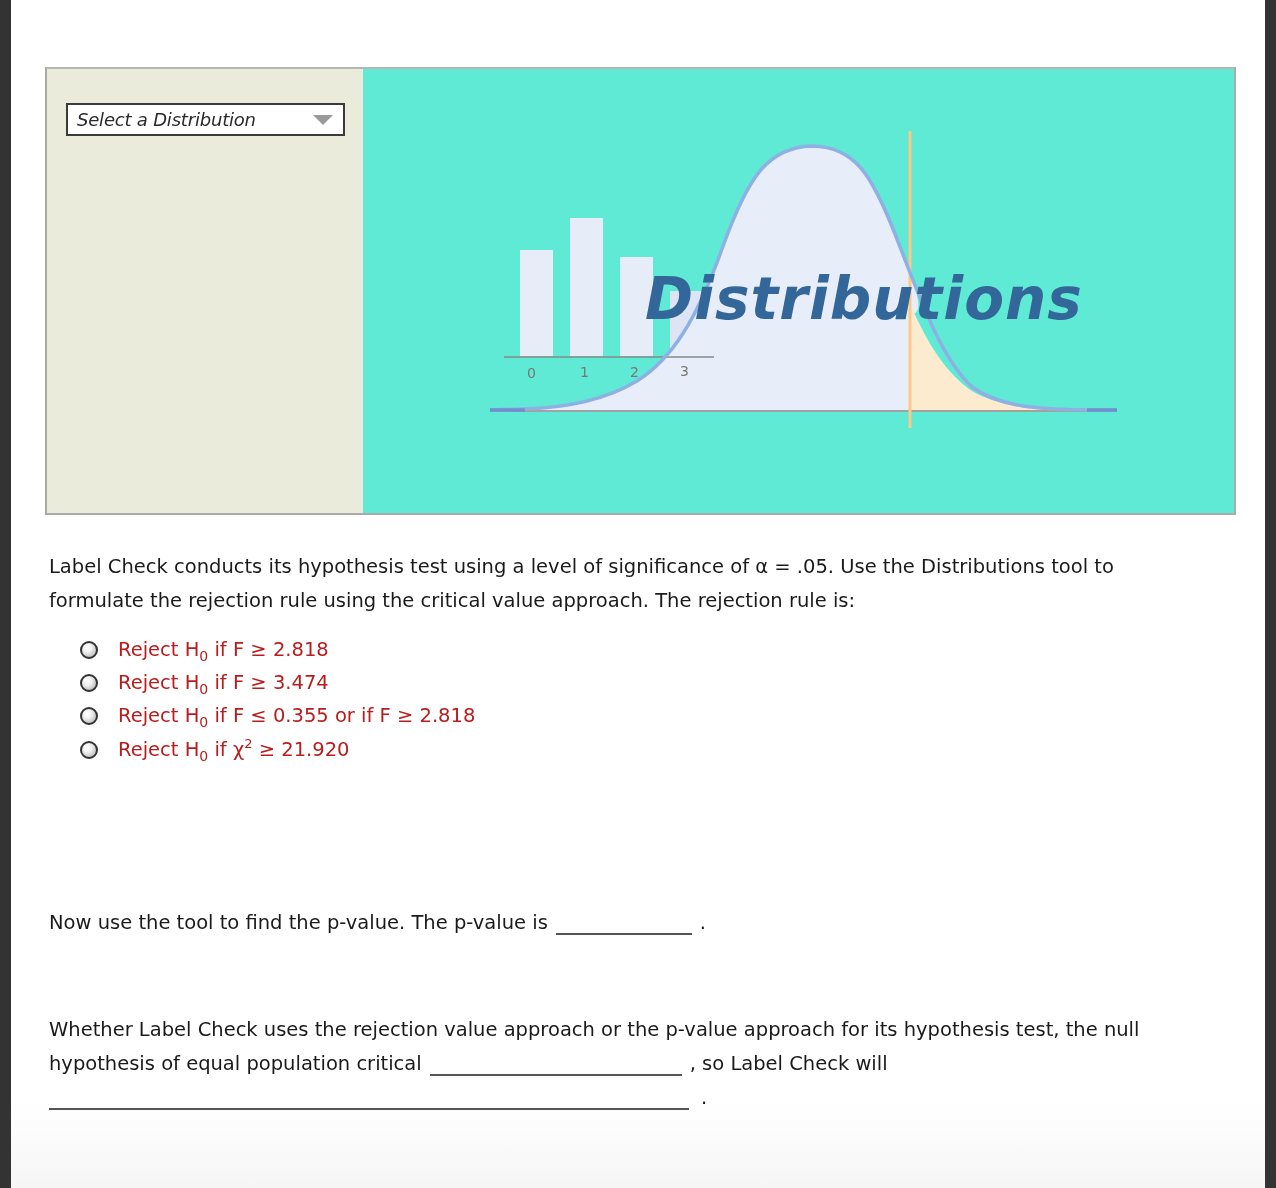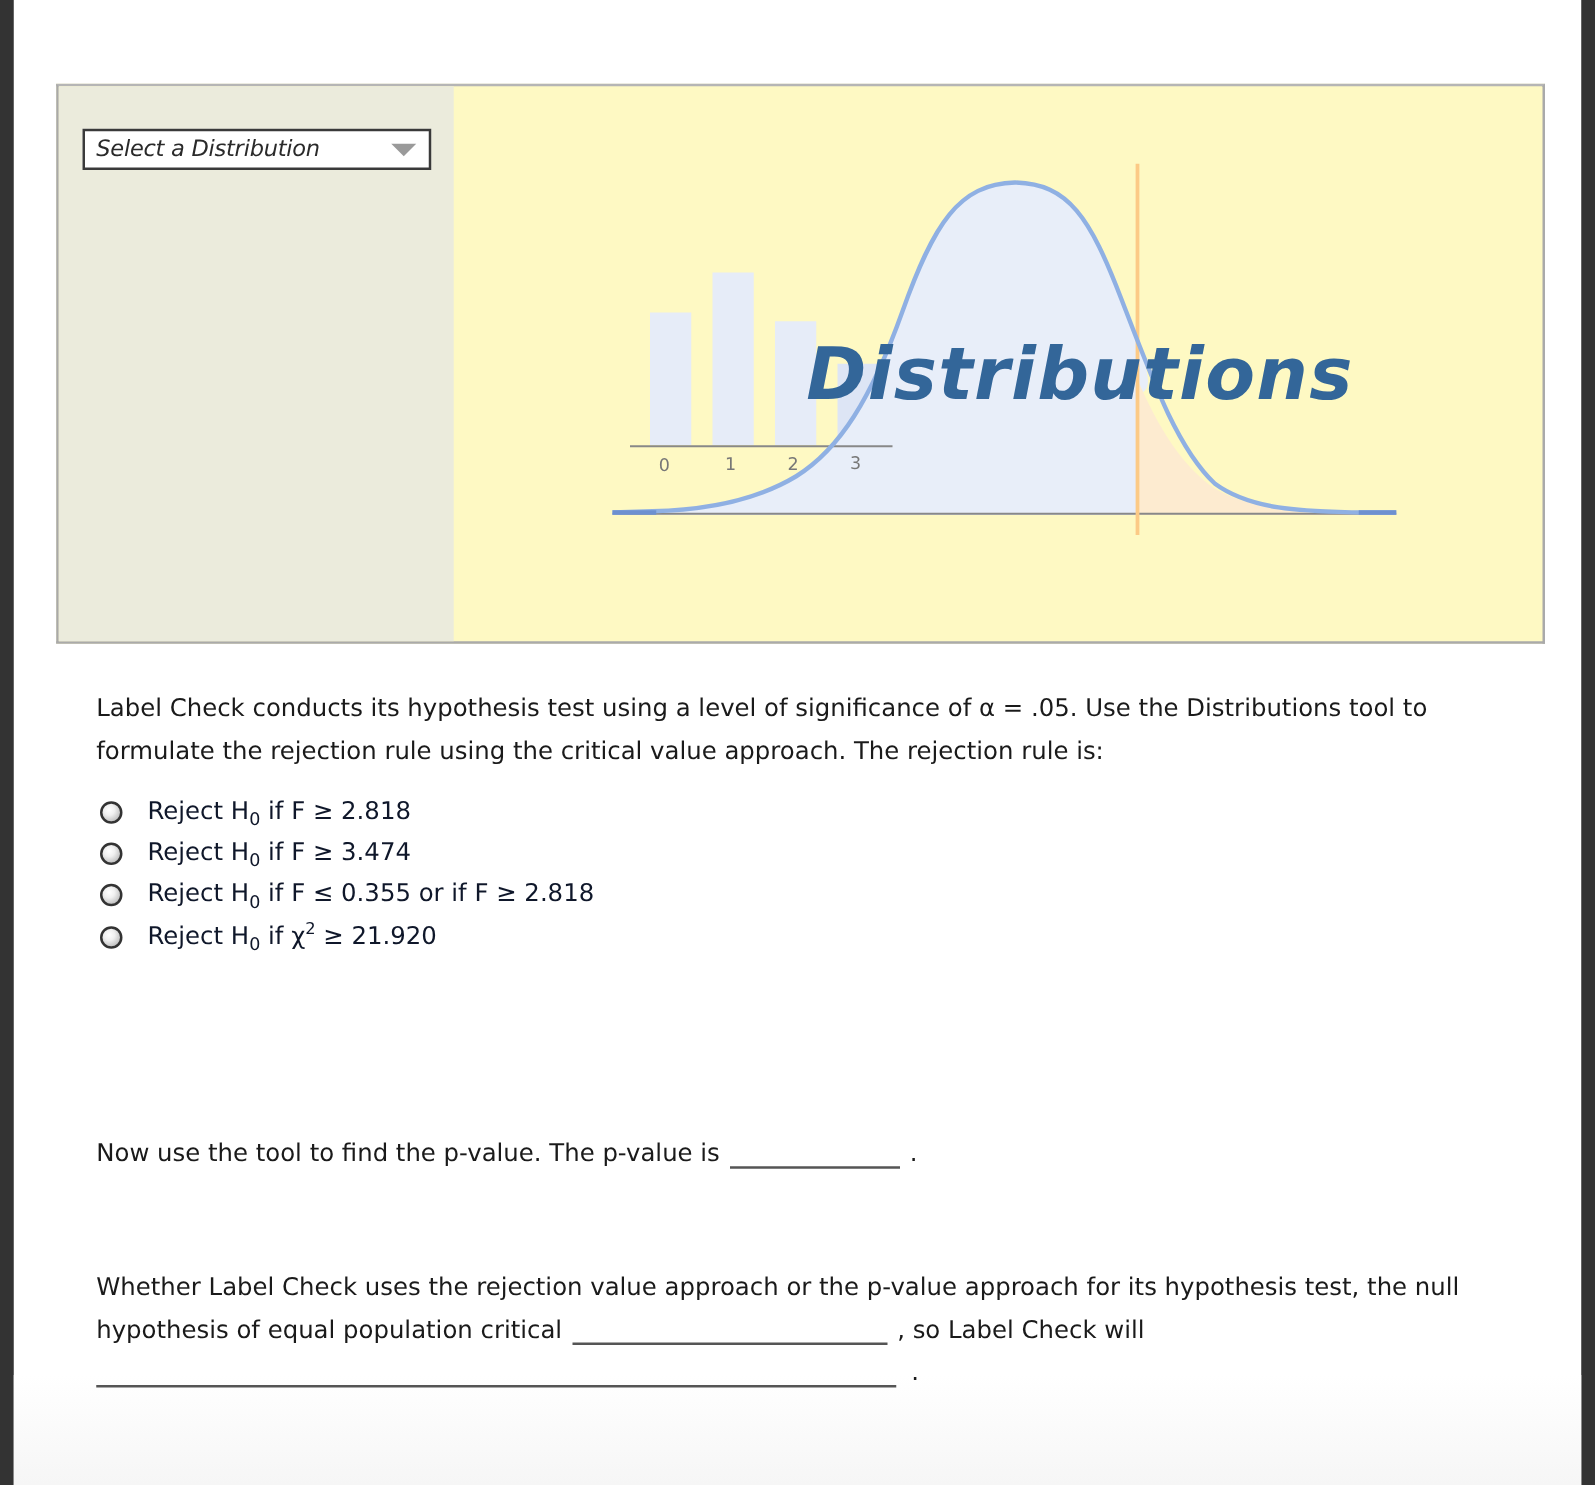--- a/index.html
+++ b/index.html
@@ -10,21 +10,21 @@
     color: #1a1a1a;
   }
   .side-bar-left { position: absolute; left: 0; top: 0; width: 11px; height: 1188px; background: #333333; }
   .side-bar-right { position: absolute; left: 1265px; top: 0; width: 11px; height: 1188px; background: #333333; }
   .bottom-fade { position: absolute; left: 11px; top: 1100px; width: 1254px; height: 88px;
     background: linear-gradient(#ffffff, #f6f6f6); }
 
   .tool-frame {
     position: absolute; left: 45px; top: 67px; width: 1191px; height: 448px;
     border: 2px solid #aaaaaa; border-top-color: #b5b5b5; border-left-color: #a9a9a9;
-    box-sizing: border-box; background: #fef9c3;
+    box-sizing: border-box; background: #5eead4;
   }
   .tool-sidebar {
     position: absolute; left: 0; top: 0; width: 316px; height: 100%; background: #ebebdc;
   }
   .dist-select {
     position: absolute; left: 19px; top: 34px; width: 279px; height: 33px;
     box-sizing: border-box; border: 2px solid #3a3a3a; background: #ffffff;
     display: flex; align-items: center; cursor: pointer;
   }
   .dist-select-label {
@@ -47,31 +47,31 @@
   .prompt { position: absolute; left: 49px; font-size: 19.5px; line-height: 34px; color: #1a1a1a; }
   .prompt-1 { top: 550px; width: 1130px; }
   .options { position: absolute; left: 80px; top: 633px; }
   .option-row { display: flex; align-items: center; height: 33.4px; cursor: pointer; }
   .radio {
     width: 18px; height: 18px; border-radius: 50%; box-sizing: border-box;
     border: 2px solid #333333;
     background: radial-gradient(circle at 38% 35%, #ffffff 0%, #f0f0f0 35%, #bdbdbd 80%, #8a8a8a 100%);
     margin-right: 20px;
   }
-  .option-text { font-size: 19.5px; color: #0f172a; white-space: nowrap; }
+  .option-text { font-size: 19.5px; color: #b91c1c; white-space: nowrap; }
   .option-text sub { font-size: 14px; vertical-align: -5px; }
   .option-text sup { font-size: 13px; vertical-align: 8px; }
 
   .blank { display: inline-block; border-bottom: 2px solid #555555; vertical-align: -6px; height: 22px; }
   .blank-pvalue { width: 136px; margin: 0 8px 0 8px; }
   .blank-null { width: 252px; margin: 0 8px 0 8px; }
   .blank-action { width: 640px; }
   .prompt-2 { top: 906px; }
   .prompt-3 { top: 1013px; width: 1150px; }
-  .line { display: block; white-space: nowrap; margin-left: 28px; }
+  .line { display: block; white-space: nowrap; }
 </style>
 </head>
 <body>
 
 <div class="side-bar-left"></div>
 <div class="side-bar-right"></div>
 <div class="bottom-fade"></div>
 
 <div class="tool-frame">
   <div class="tool-sidebar">

